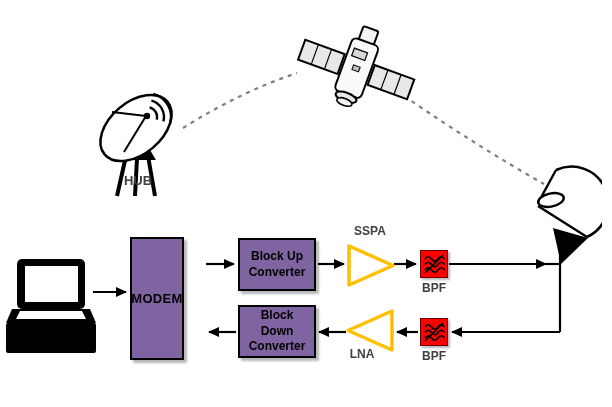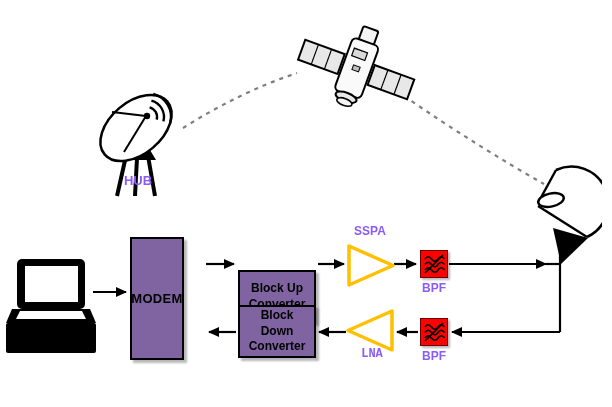--- a/index.html
+++ b/index.html
@@ -10,34 +10,34 @@
   #stage svg{display:block;}
   .layer{position:absolute;left:0;top:0;}
   .icon{position:absolute;}
   .pbox{
     position:absolute;background:#8064A2;border:2px solid #000;
     display:flex;align-items:center;justify-content:center;text-align:center;
     color:#000;font-weight:bold;box-sizing:border-box;
     box-shadow:2.5px 2.5px 2px rgba(0,0,0,0.28);
   }
   #modem-box{left:130px;top:237px;width:54px;height:123px;font-size:13px;letter-spacing:.3px;}
-  #buc-box{left:238px;top:238px;width:78px;height:53px;font-size:12px;line-height:1.3;padding:2px;margin-top:32px;}
+  #buc-box{left:238px;top:238px;width:78px;height:53px;font-size:12px;line-height:1.3;padding:2px;}
   #bdc-box{left:238px;top:305px;width:78px;height:53px;font-size:12px;line-height:1.3;padding:12px;}
   .rbox{
     position:absolute;width:28px;height:28px;background:#FF0000;border:1px solid #6d0000;
     box-sizing:border-box;box-shadow:2px 2px 2px rgba(0,0,0,0.28);
   }
   #bpf-tx-box{left:420px;top:250px;}
   #bpf-rx-box{left:420px;top:318px;}
   .lbl{
-    position:absolute;color:#8b5cf6;font-weight:bold;font-size:12px;text-align:center;
+    position:absolute;color:#404040;font-weight:bold;font-size:12px;text-align:center;
   }
   #hub-label{left:110px;top:173px;width:56px;font-size:13px;}
   #sspa-label{left:344px;top:224px;width:52px;}
-  #lna-label{left:346px;top:347px;width:52px;font-family:Liberation Mono, monospace;}
+  #lna-label{left:336px;top:347px;width:52px;}
   #bpf-tx-label{left:417px;top:281px;width:34px;}
   #bpf-rx-label{left:417px;top:349px;width:34px;}
 </style>
 </head>
 <body>
 
 <div id="stage">
 
   <svg class="layer" width="612" height="407" viewBox="0 0 612 407">
     <defs>

